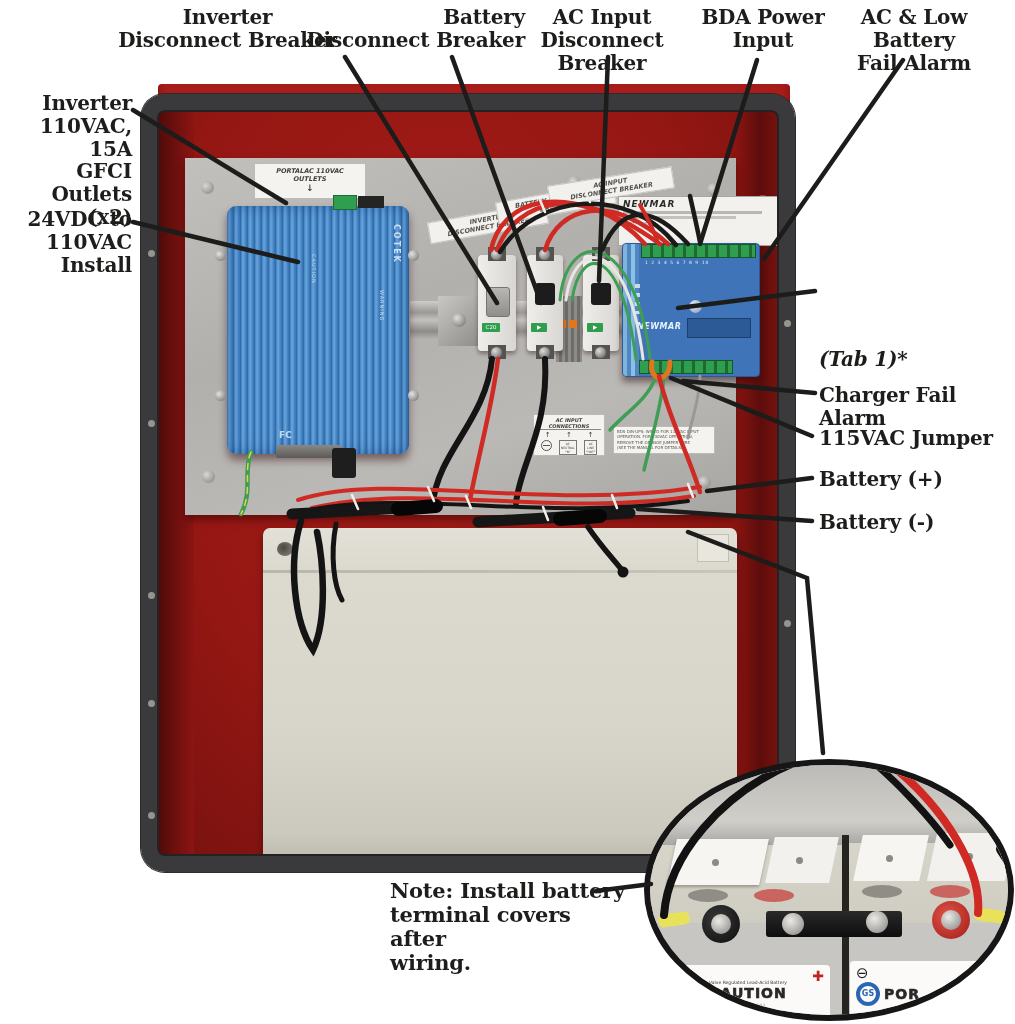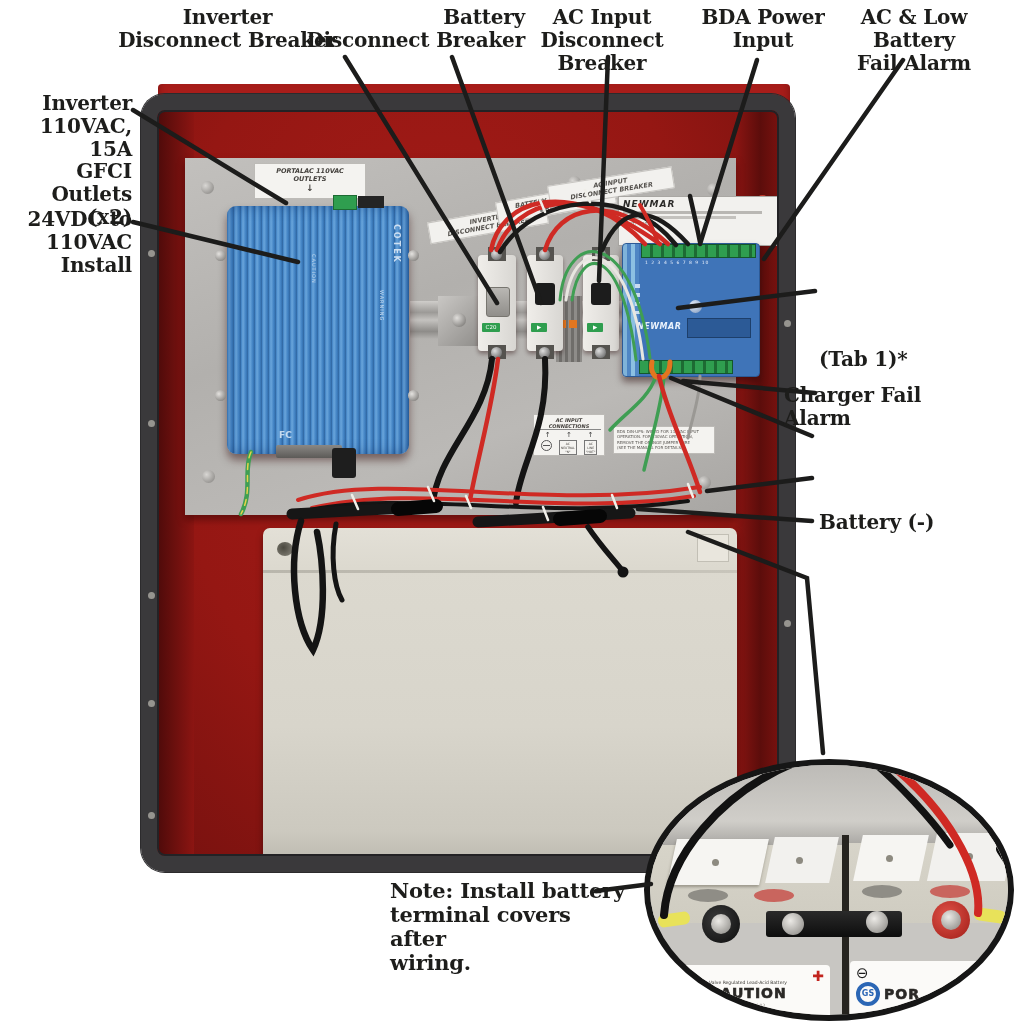--- a/index.html
+++ b/index.html
@@ -348,22 +348,24 @@
   <div class="abs callout" style="left:4px;top:92px;width:128px;text-align:right;">Inverter
 110VAC, 15A
 GFCI Outlets
 (x2)</div>
   <div class="abs callout" style="left:4px;top:208px;width:128px;text-align:right;">24VDC to
 110VAC
 Install</div>
 
   <div class="abs callout" style="left:819px;top:280px;width:196px;">
     <br>
-    <span style="">(Tab 1)*</span>
-  </div>
-  <div class="abs callout" style="left:784px;top:384px;width:196px;">Charger Fail Alarm</div>
+    <span style="font-style:italic;">(Tab 1)*</span>
+  </div>
+  <div class="abs callout" style="left:819px;top:384px;width:196px;">Charger Fail Alarm</div>
+  <div class="abs callout" style="left:819px;top:427px;width:196px;">115VAC Jumper</div>
+  <div class="abs callout" style="left:819px;top:468px;width:196px;">Battery (+)</div>
   <div class="abs callout" style="left:819px;top:511px;width:196px;">Battery (-)</div>
 
   <div class="abs callout" style="left:390px;top:879px;width:240px;text-align:left;font-size:21px;">Note: Install battery
 terminal covers after
 wiring.</div>
 
 </div>
 
 </body></html>

